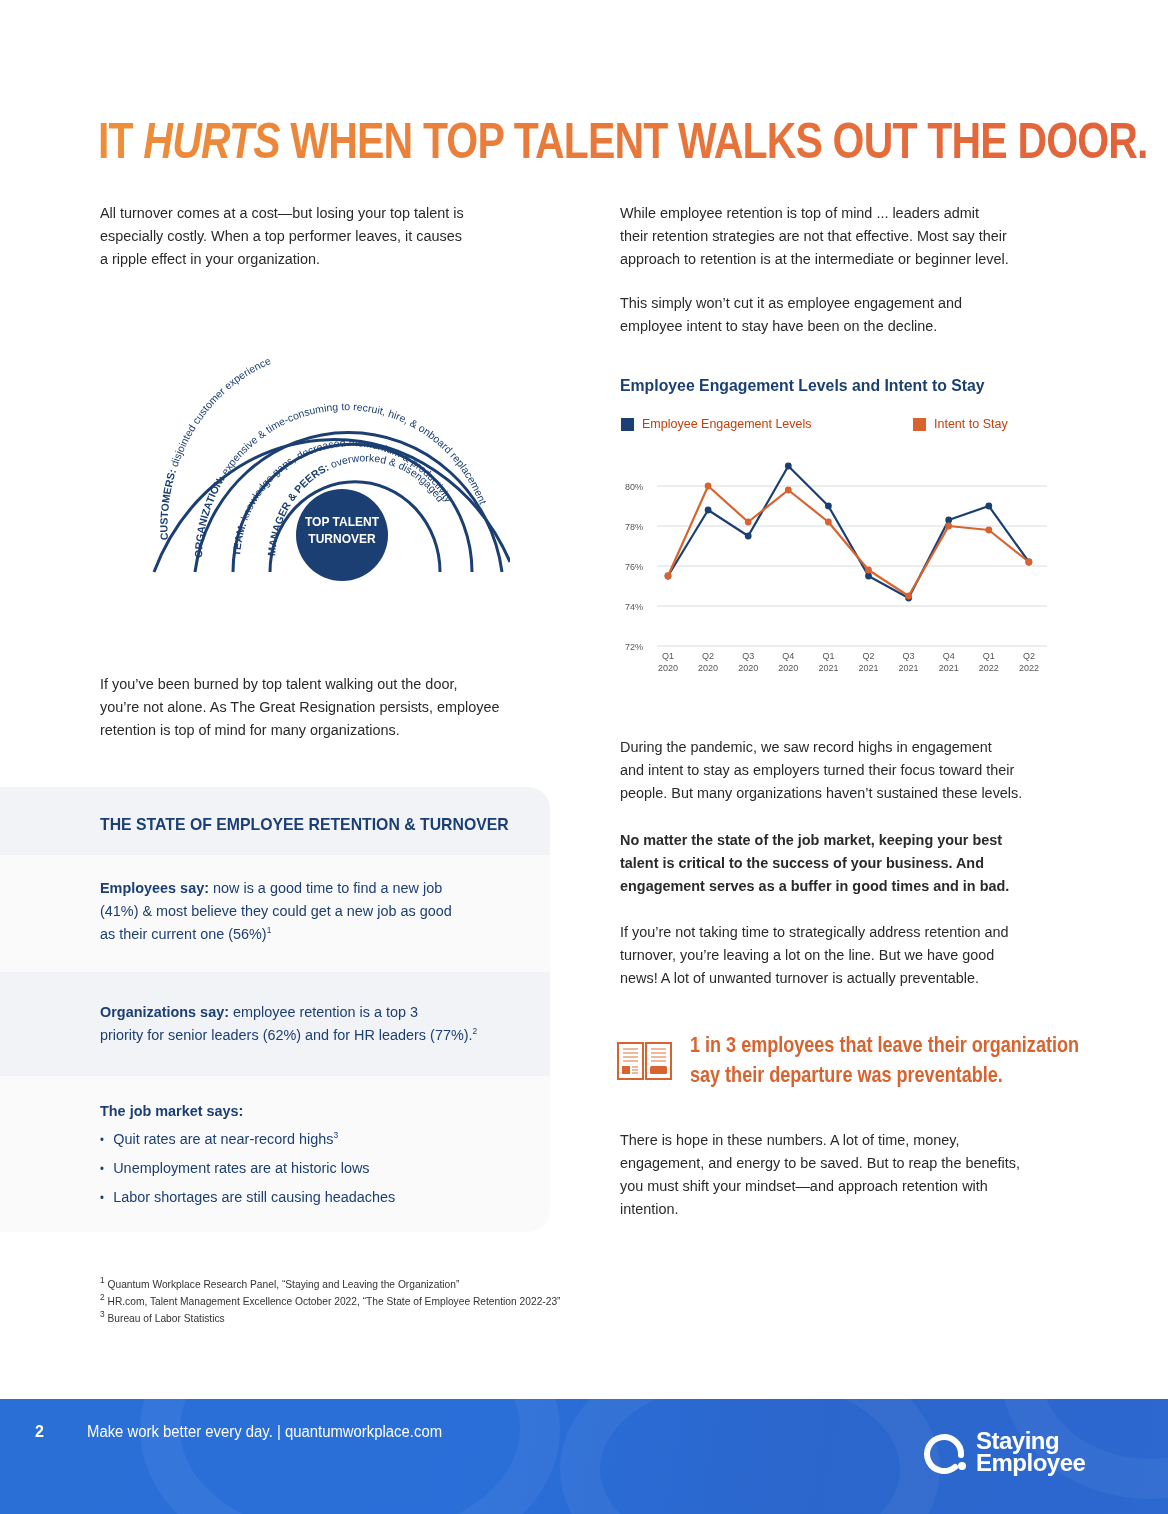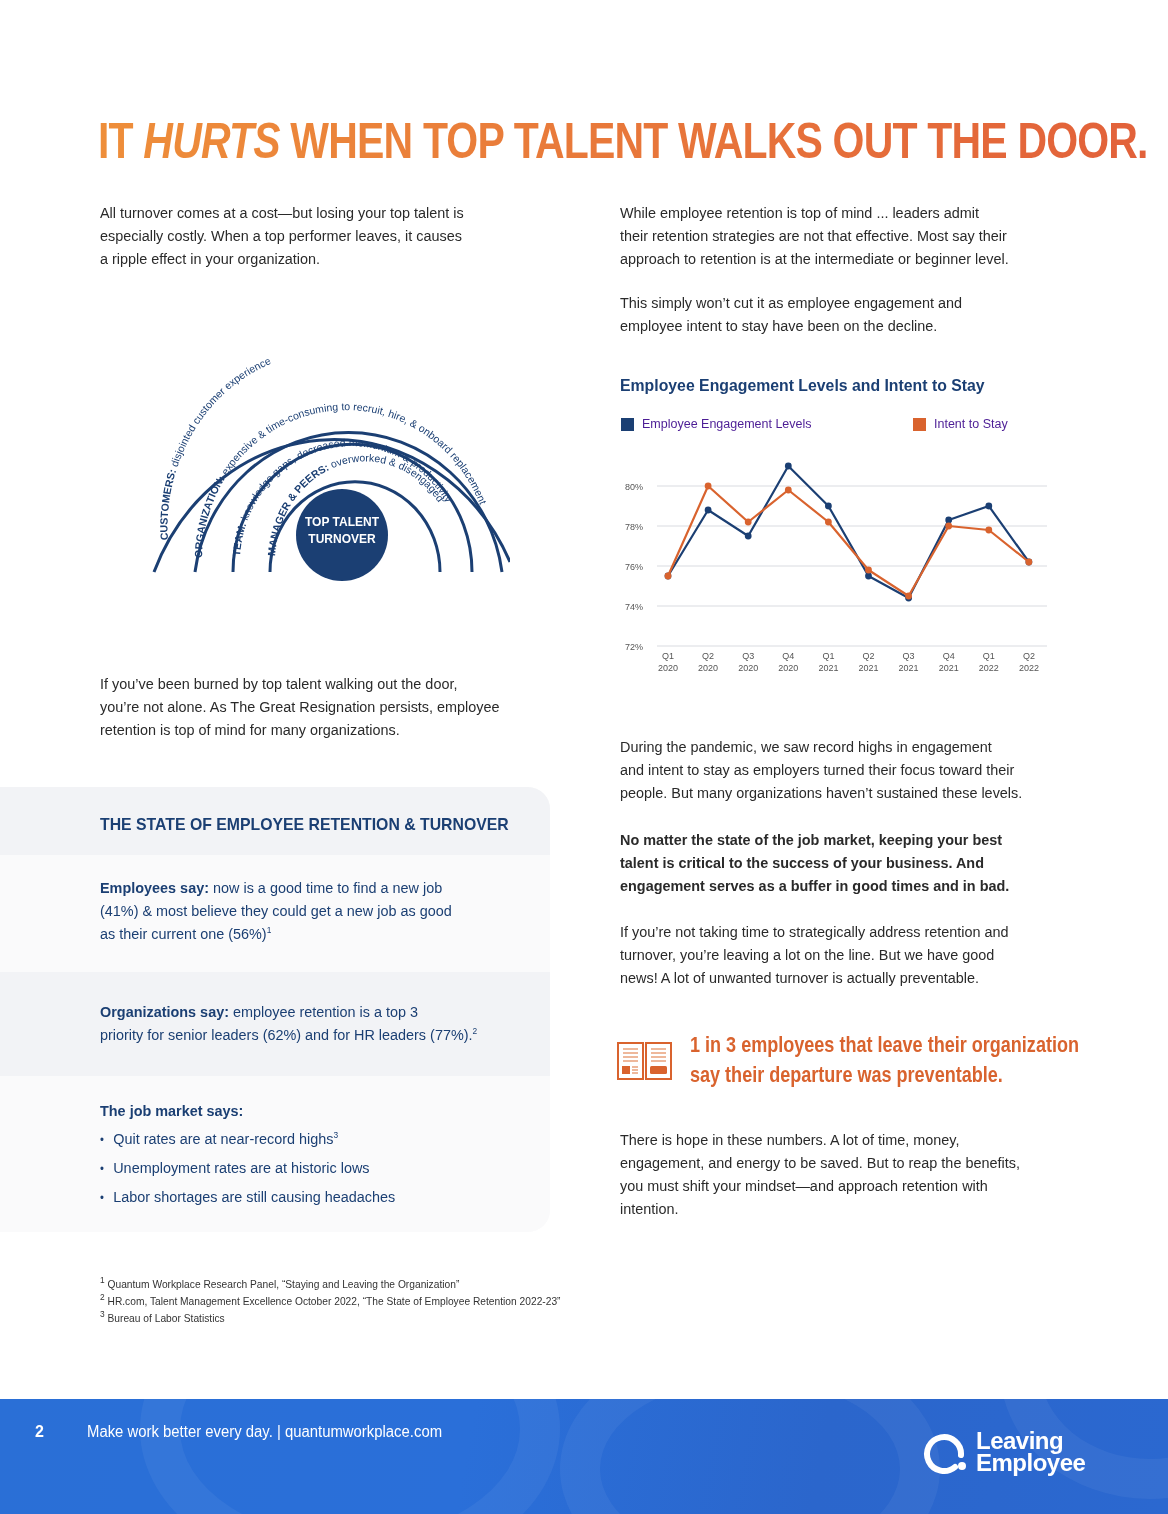--- a/index.html
+++ b/index.html
@@ -5,21 +5,21 @@
   * { box-sizing: border-box; margin: 0; padding: 0; }
   html, body { width: 1168px; height: 1514px; background: #ffffff; overflow: hidden; }
   body { position: relative; font-family: "Liberation Sans", sans-serif; color: #222; }
   .title { position: absolute; left: 98px; top: 112px; font-family: "Liberation Sans", sans-serif; font-weight: bold; font-size: 50px; letter-spacing: -1px; color: #e8813a; transform: scaleX(0.82); transform-origin: left top; white-space: nowrap; }
   .title .grad { background: linear-gradient(90deg, #ee8e3a 0%, #e2613a 100%); -webkit-background-clip: text; background-clip: text; color: transparent; }
   .title em { font-style: italic; }
   .para { position: absolute; font-size: 15.5px; line-height: 23px; color: #2a2a2a; transform: scaleX(0.93); transform-origin: left top; }
   .para b { font-weight: bold; }
   .diagram { position: absolute; left: 140px; top: 330px; width: 370px; height: 260px; }
   .chart-title { position: absolute; left: 620px; top: 376px; font-size: 17px; font-weight: bold; color: #1b3f73; transform: scaleX(0.93); transform-origin: left top; white-space: nowrap; }
-  .legend { position: absolute; top: 417px; font-size: 12.5px; color: #4c1d95; display: flex; align-items: center; gap: 8px; white-space: nowrap; }
+  .legend { position: absolute; top: 417px; font-size: 12.5px; color: #c2410c; display: flex; align-items: center; gap: 8px; white-space: nowrap; }
   .legend .sw { width: 13px; height: 13px; display: inline-block; }
   .chart { position: absolute; left: 615px; top: 450px; width: 440px; height: 235px; }
   .panel { position: absolute; left: 0; top: 787px; width: 550px; height: 445px; border-radius: 0 22px 22px 0; overflow: hidden; background: #fafafb; }
   .panel .band { position: absolute; left: 0; width: 100%; }
   .panel-title { position: absolute; left: 100px; top: 815px; font-size: 17px; font-weight: bold; color: #1b3f73; transform: scaleX(0.93); transform-origin: left top; white-space: nowrap; }
   .navy { color: #1b3f73; }
   .sup { font-size: 9px; vertical-align: super; line-height: 0; }
   .bullets { position: absolute; left: 100px; top: 1125px; list-style: none; font-size: 15.5px; line-height: 27px; color: #1b3f73; transform: scaleX(0.93); transform-origin: left top; }
   .bullets li::before { content: "•"; margin-right: 10px; font-size: 12px; }
   .callout { position: absolute; left: 690px; top: 1030px; font-size: 22px; font-weight: bold; line-height: 30px; color: #d9632e; transform: scaleX(0.82); transform-origin: left top; white-space: nowrap; }
@@ -236,16 +236,16 @@
   <div class="swirl" style="left:1000px; top:-160px; width:300px; height:260px;"></div>
 </div>
 <div class="page-num">2</div>
 <div class="tagline">Make work better every day. | quantumworkplace.com</div>
 <div class="logo">
   <svg width="46" height="46" viewBox="0 0 46 46">
     <path d="M 33 38 A 17 17 0 1 1 39 26" fill="none" stroke="#fff" stroke-width="6" stroke-linecap="round"></path>
     <circle cx="40" cy="37" r="4" fill="#fff"></circle>
   </svg>
   <div class="logo-text">
-    <div>Leaving</div>
+    <div>Staying</div>
     <div>Employee</div>
   </div>
 </div>
 
 </body></html>

